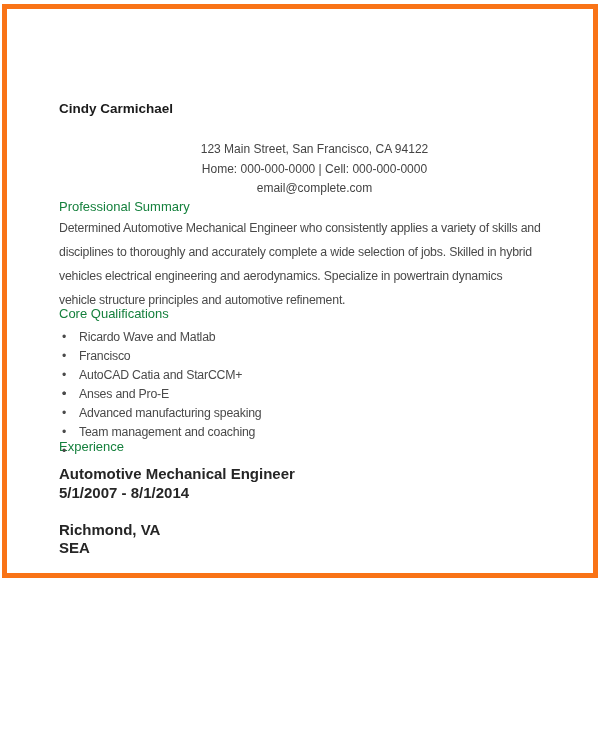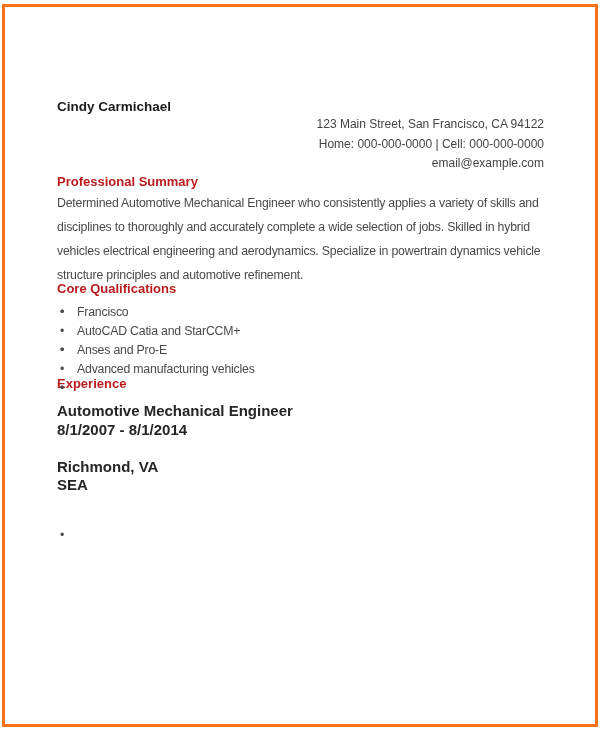--- a/index.html
+++ b/index.html
@@ -4,48 +4,48 @@
 <style>
   * { margin: 0; padding: 0; box-sizing: border-box; }
   html, body {
     width: 600px; height: 730px;
     background: #ffffff;
     font-family: "Liberation Sans", sans-serif;
     -webkit-font-smoothing: antialiased;
   }
   .page {
     margin: 4px 2px 2px 2px;
-    width: 596px; height: 723px;
-    border: 3px solid #f97316;
+    width: 596px; height: 574px;
+    border: 5px solid #f97316;
     background: #ffffff;
     overflow: hidden;
   }
   .content {
     padding: 0 51px 0 52px;
   }
   .name {
     margin-top: 92px;
     font-size: 13.5px;
     font-weight: bold;
     line-height: 15px;
     color: #1b1b1b;
   }
   .contact {
-    margin-top: 1px;
-    text-align: right;
+    margin-top: 24px;
+    text-align: center;
     padding-left: 28px;
     font-size: 12px;
     line-height: 19.7px;
     color: #444444;
   }
   .sec-heading {
     font-size: 13px;
-    font-weight: bold;
+    font-weight: normal;
     line-height: 15px;
-    color: #b91c1c;
+    color: #15803d;
   }
   .h-summary { margin-top: 0; }
   .h-quals   { margin-top: -6px; }
   .h-exp     { margin-top: -3px; }
   .summary-body {
     margin-top: 2px;
     font-size: 12.3px;
     line-height: 24px;
     letter-spacing: -0.2px;
     color: #4a4a4a;
@@ -99,65 +99,67 @@
 <body>
 
 <div class="page">
   <div class="content">
 
     <div class="name">Cindy Carmichael</div>
 
     <div class="contact">
       <div>123 Main Street, San Francisco, CA 94122</div>
       <div>Home: 000-000-0000 | Cell: 000-000-0000</div>
-      <div>email@example.com</div>
+      <div>email@complete.com</div>
     </div>
 
     <div class="sec-heading h-summary">Professional Summary</div>
 
     <div class="summary-body">Determined Automotive Mechanical Engineer who consistently applies a variety of skills and disciplines to thoroughly and accurately complete a wide selection of jobs. Skilled in hybrid vehicles electrical engineering and aerodynamics. Specialize in powertrain dynamics vehicle structure principles and automotive refinement.</div>
 
     <div class="sec-heading h-quals">Core Qualifications</div>
 
     <ul class="bullets">
       <li>
         <span class="dot">•</span>
+        <span>Ricardo Wave and Matlab</span>
       </li>
       <li>
         <span class="dot">•</span>
         <span>Francisco</span>
       </li>
       <li>
         <span class="dot">•</span>
         <span>AutoCAD Catia and StarCCM+</span>
       </li>
       <li>
         <span class="dot">•</span>
       </li>
       <li>
         <span class="dot">•</span>
         <span>Anses and Pro-E</span>
       </li>
       <li>
         <span class="dot">•</span>
-        <span>Advanced manufacturing vehicles</span>
+        <span>Advanced manufacturing speaking</span>
       </li>
       <li>
         <span class="dot">•</span>
+        <span>Team management and coaching</span>
       </li>
       <li>
         <span class="dot">•</span>
       </li>
     </ul>
 
     <div class="sec-heading h-exp">Experience</div>
 
     <div class="job-block">
       <div>Automotive Mechanical Engineer</div>
-      <div>8/1/2007 - 8/1/2014</div>
+      <div>5/1/2007 - 8/1/2014</div>
       <div class="job-spacer"></div>
       <div>Richmond, VA</div>
       <div>SEA</div>
     </div>
 
     <ul class="exp-bullets">
       <li>
         <span class="dot">•</span>
       </li>
     </ul>

